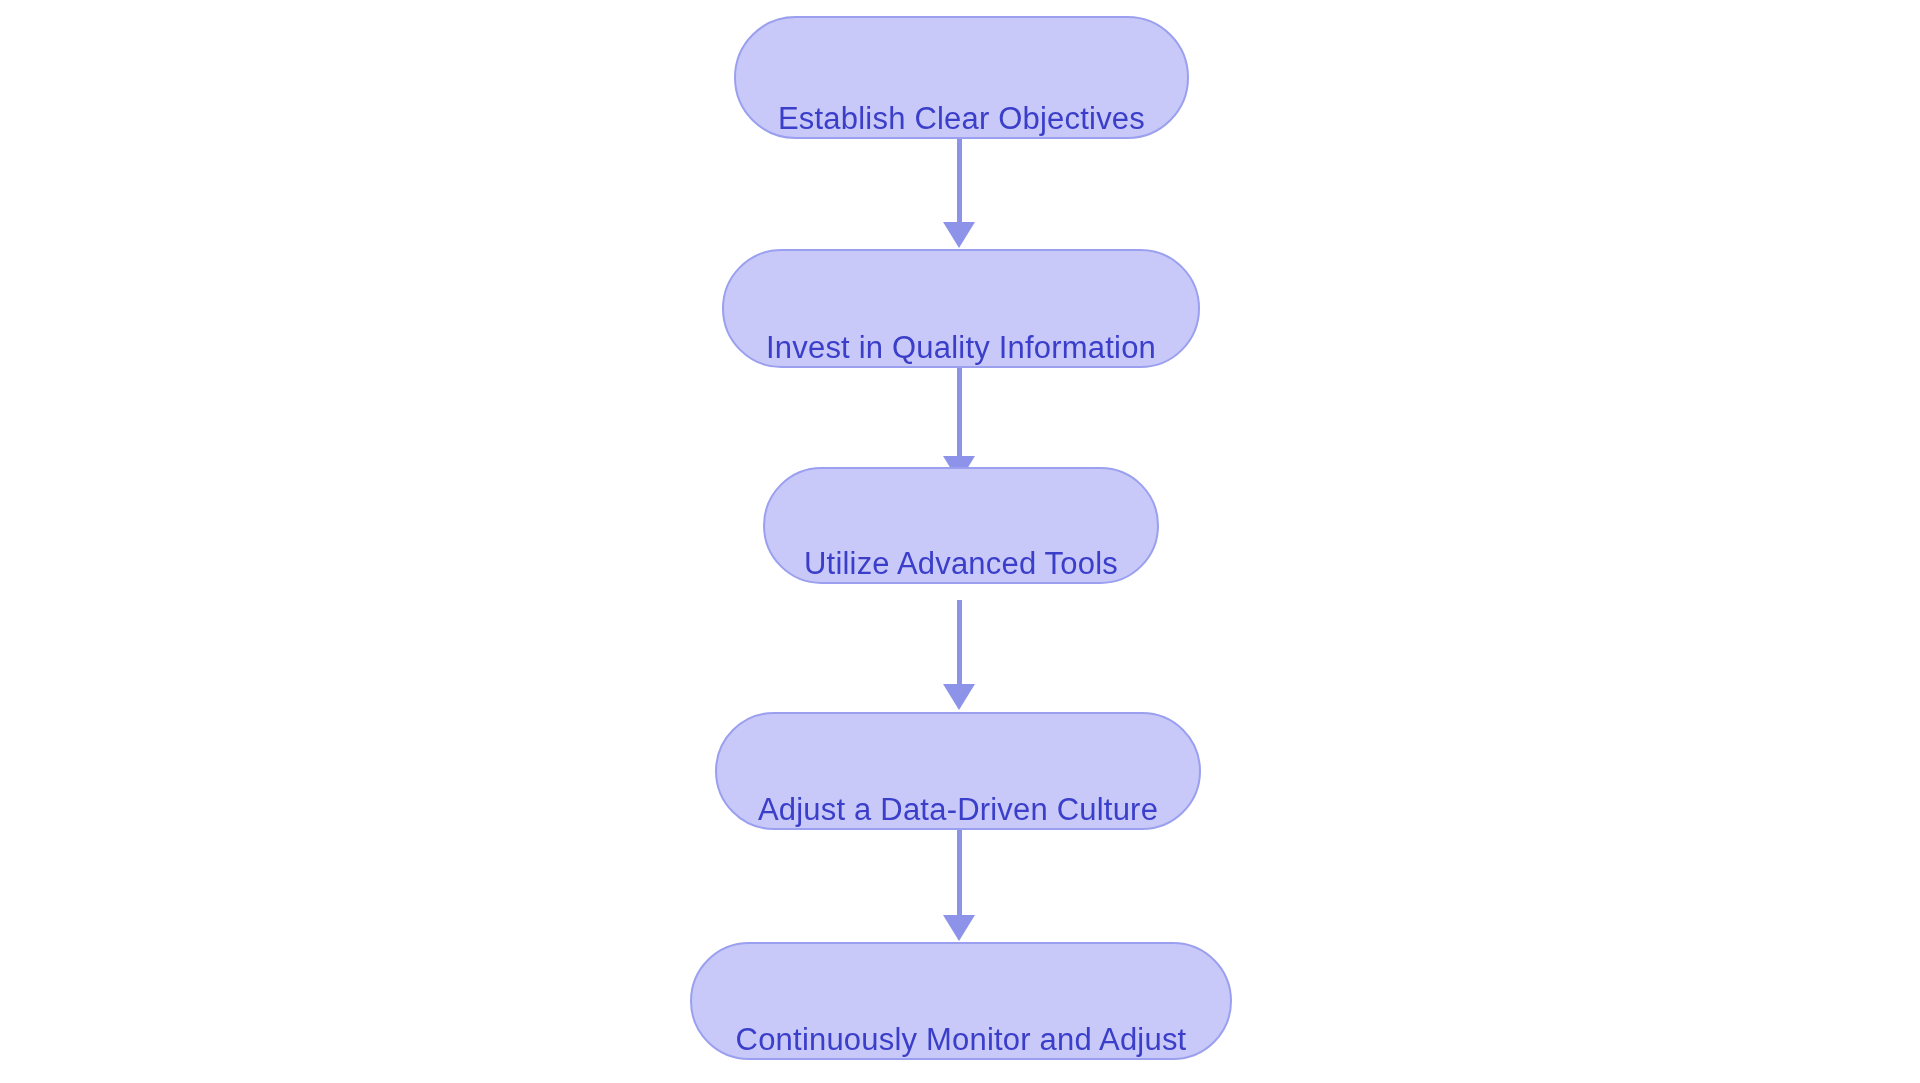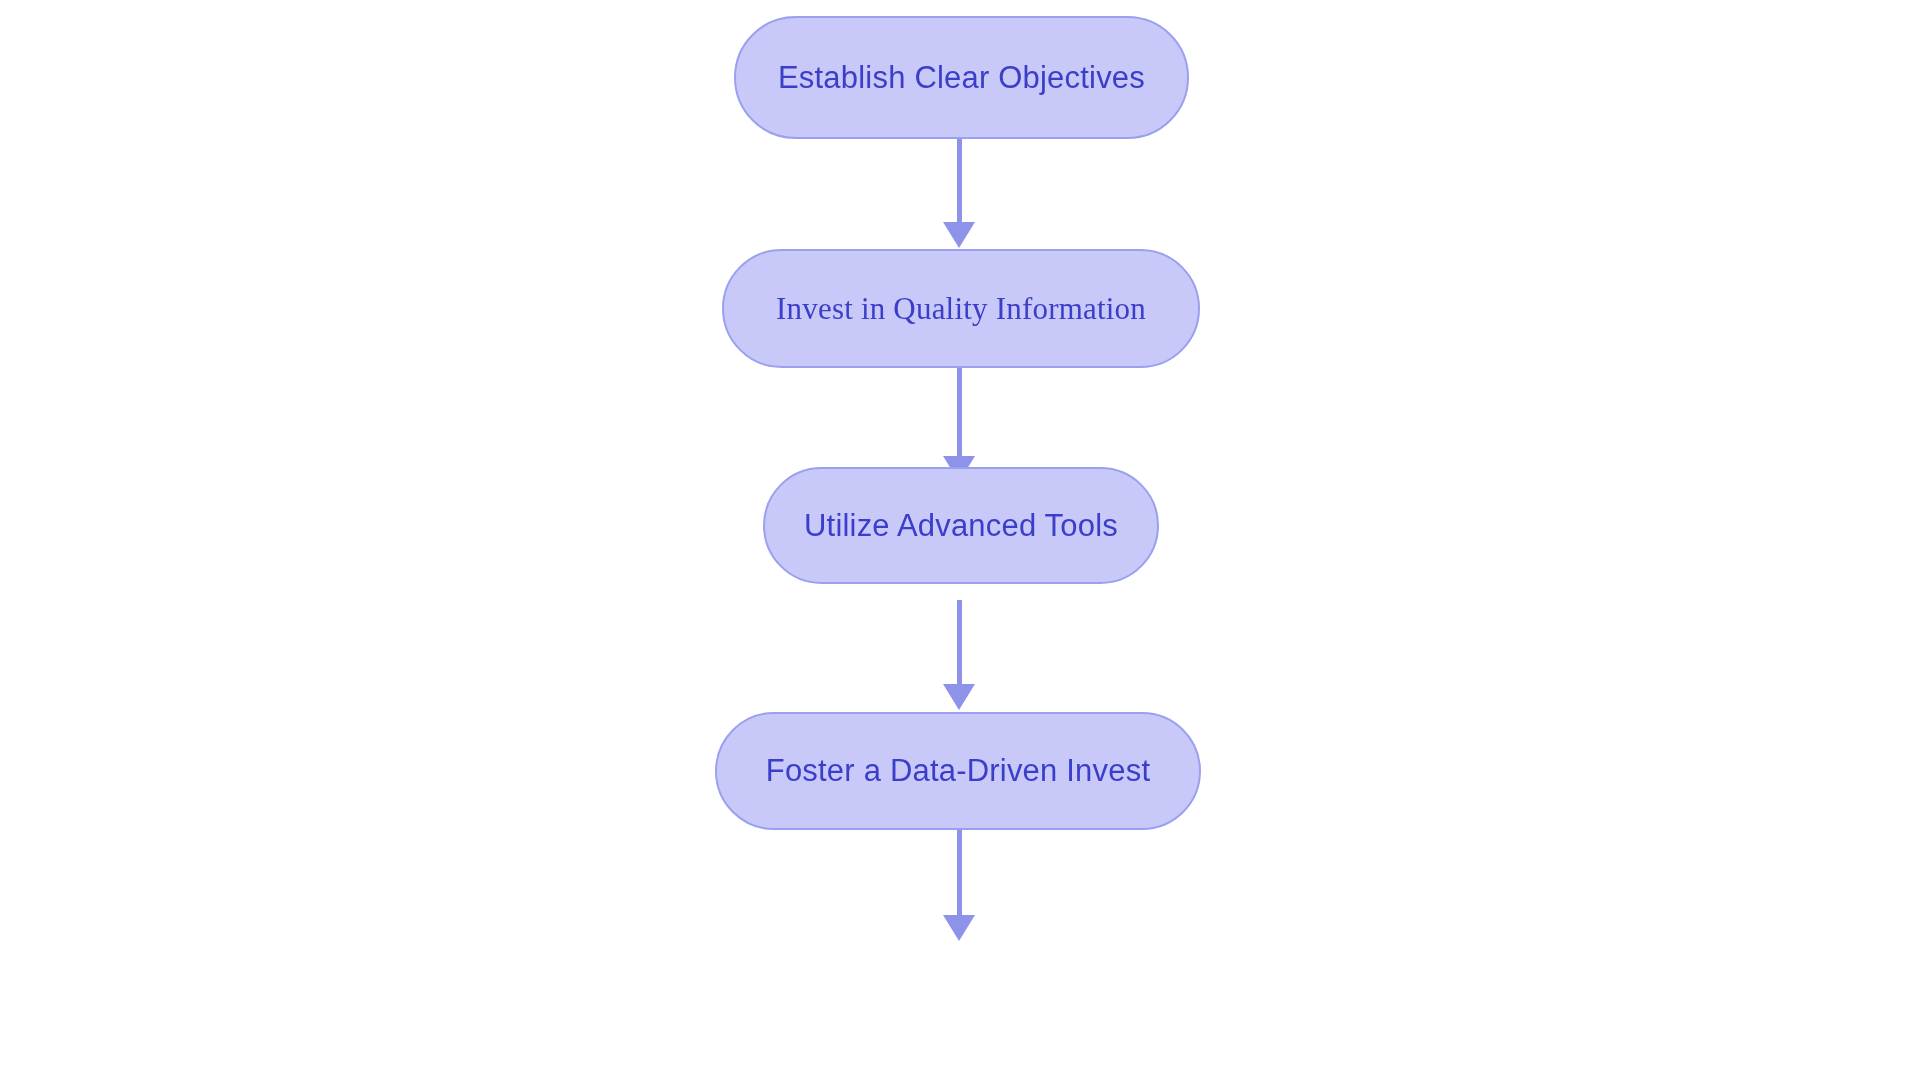--- a/index.html
+++ b/index.html
@@ -22,34 +22,34 @@
     width: 1920px;
     height: 1083px;
     background: var(--bg);
   }
   .node {
     position: absolute;
     background: var(--node-fill);
     border: 2px solid var(--node-border);
     border-radius: 999px;
     display: flex;
-    align-items: center;
+    align-items: flex-end;
     justify-content: center;
   }
   .node-label {
     color: var(--text-color);
     font-size: 31px;
     font-weight: 400;
     letter-spacing: 0.2px;
     white-space: nowrap;
     text-align: center;
   }
   
   .node-1 { left: 734px; top: 16px;  width: 455px; height: 123px; }
-  .node-2 { left: 722px; top: 249px; width: 478px; height: 119px; font-family: Liberation Serif, serif; }
+  .node-2 { left: 722px; top: 249px; width: 478px; height: 119px; }
   .node-3 { left: 763px; top: 467px; width: 396px; height: 117px; }
   .node-4 { left: 715px; top: 712px; width: 486px; height: 118px; }
   .node-5 { left: 690px; top: 942px; width: 542px; height: 118px; }
 
   .arrow {
     position: absolute;
     left: 943px;
     width: 32px;
     display: flex;
     flex-direction: column;
@@ -98,22 +98,25 @@
   <div class="node node-3">
     <span class="node-label">Utilize Advanced Tools</span>
   </div>
 
   <div class="arrow arrow-3">
     <div class="arrow-shaft"></div>
     <div class="arrow-head"></div>
   </div>
 
   <div class="node node-4">
-    <span class="node-label">Foster a Data-Driven Invest</span>
+    <span class="node-label">Adjust a Data-Driven Culture</span>
   </div>
 
   <div class="arrow arrow-4">
     <div class="arrow-shaft"></div>
     <div class="arrow-head"></div>
   </div>
 
+  <div class="node node-5">
+    <span class="node-label">Continuously Monitor and Adjust</span>
+  </div>
 
 </div>
 
 </body></html>

